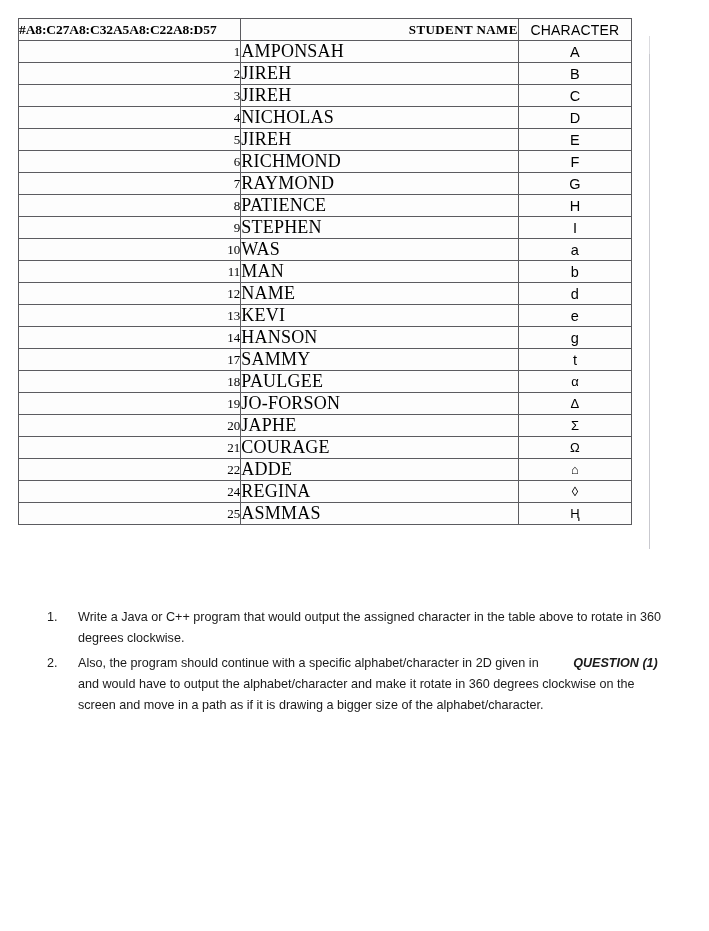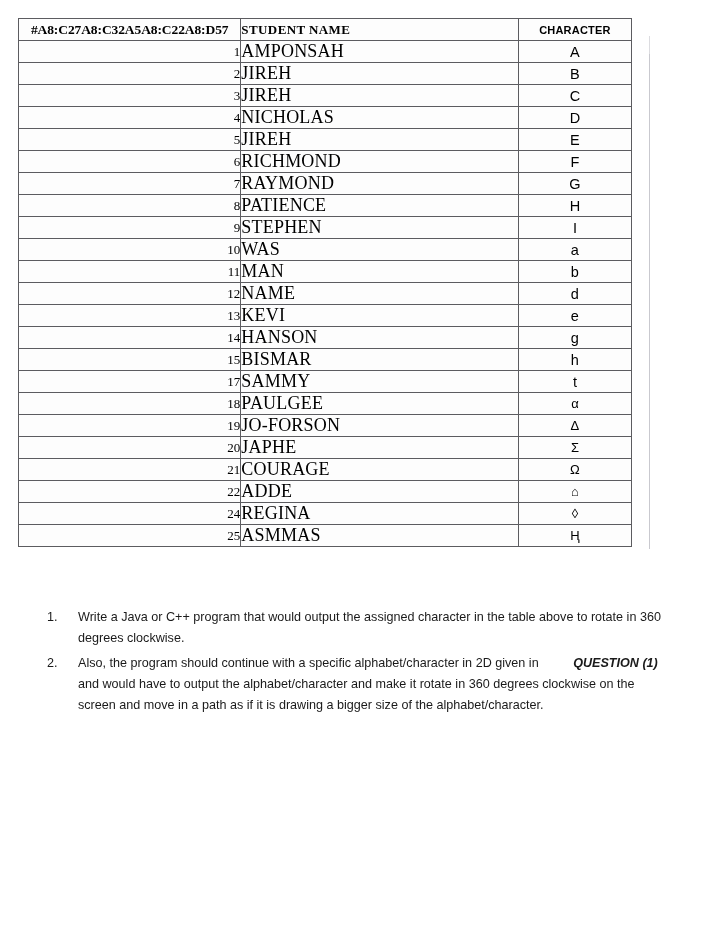--- a/index.html
+++ b/index.html
@@ -36,39 +36,39 @@
     background: #fdfdfd;
   }
 
   col.c-num  { width: 222px; }
   col.c-name { width: 277px; }
   col.c-char { width: 113px; }
 
   
   .hdr-key {
     height: 21px;
-    text-align: center;
+    text-align: left;
     font-weight: bold;
     font-size: 13.5px;
     letter-spacing: -0.1px;
     font-family: "Liberation Serif", "DejaVu Serif", serif;
     white-space: nowrap;
   }
   .hdr-name {
     height: 21px;
-    text-align: left;
+    text-align: right;
     font-weight: bold;
     font-size: 13px;
     letter-spacing: 0.4px;
     font-family: "Liberation Serif", "DejaVu Serif", serif;
   }
   .hdr-char {
     height: 21px;
-    font-weight: bold;
-    font-size: 11px;
+    font-weight: normal;
+    font-size: 14px;
     letter-spacing: 0.2px;
     font-family: "Liberation Sans", "DejaVu Sans", sans-serif;
   }
 
   
   tr.row { height: 22px; }
   td.num {
     text-align: right;
     padding-right: 5px;
     font-size: 13px;
@@ -232,25 +232,20 @@
           <td class="num">13</td>
           <td class="name">KEVI</td>
           <td class="chr">e</td>
         </tr>
         <tr class="row">
           <td class="num">14</td>
           <td class="name">HANSON</td>
           <td class="chr">g</td>
         </tr>
         <tr class="row">
-          <td class="num">15</td>
-          <td class="name">BISMAR</td>
-          <td class="chr">h</td>
-        </tr>
-        <tr class="row">
           <td class="num">17</td>
           <td class="name">SAMMY</td>
           <td class="chr">t</td>
         </tr>
         <tr class="row">
           <td class="num">18</td>
           <td class="name">PAULGEE</td>
           <td class="chr sym">α</td>
         </tr>
         <tr class="row">

